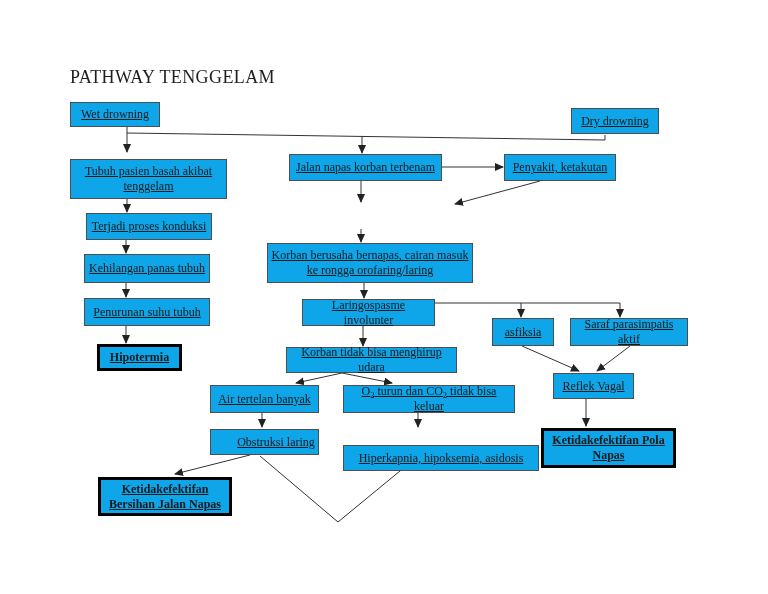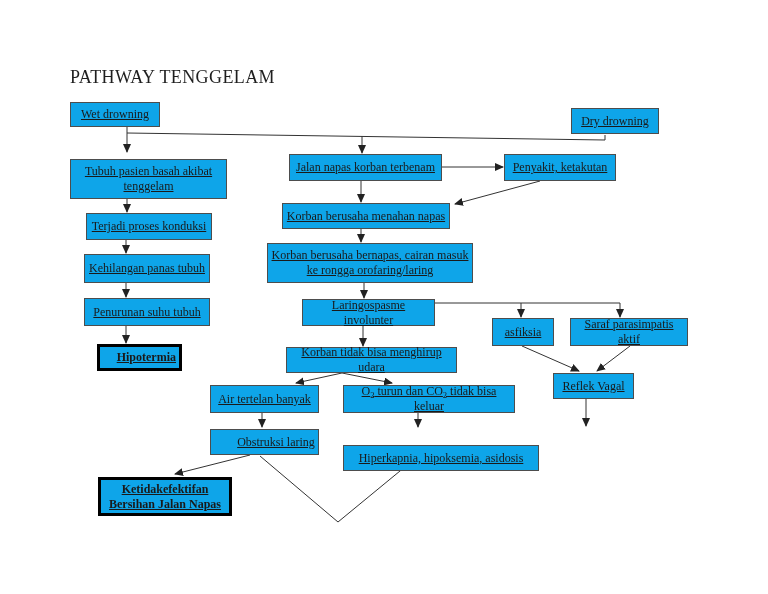--- a/index.html
+++ b/index.html
@@ -28,21 +28,21 @@
   .n-jalan      { left:289px; top:154px; width:153px; height:27px; }
   .n-penyakit   { left:504px; top:154px; width:112px; height:27px; }
   .n-menahan    { left:282px; top:203px; width:168px; height:26px; }
   .n-konduksi   { left:86px;  top:213px; width:126px; height:27px; }
   .n-bernapas   { left:267px; top:243px; width:206px; height:40px; }
   .n-kehilangan { left:84px;  top:254px; width:126px; height:29px; }
   .n-penurunan  { left:84px;  top:298px; width:126px; height:28px; }
   .n-laringo    { left:302px; top:299px; width:133px; height:27px; }
   .n-asfiksia   { left:492px; top:318px; width:62px;  height:28px; }
   .n-saraf      { left:570px; top:318px; width:118px; height:28px; }
-  .n-hipotermia { left:97px;  top:344px; width:85px;  height:27px;justify-content:flex-end; }
+  .n-hipotermia { left:97px;  top:344px; width:85px;  height:27px; }
   .n-tidak      { left:286px; top:347px; width:171px; height:26px; }
   .n-reflek     { left:553px; top:373px; width:81px;  height:26px; }
   .n-air        { left:210px; top:385px; width:109px; height:28px; }
   .n-o2         { left:343px; top:385px; width:172px; height:28px; }
   .n-obstruksi  { left:210px; top:429px; width:109px; height:26px;padding-left:26px; }
   .n-hiperkapnia{ left:343px; top:429px; width:196px; height:26px;margin-top:16px; }
   .n-pola       { left:541px; top:428px; width:135px; height:40px; }
   .n-bersihan   { left:98px;  top:477px; width:134px; height:39px; }
 </style>
 </head>
@@ -94,23 +94,20 @@
   </div>
   <div class="node n-tubuh">
     <span>Tubuh pasien basah akibat tenggelam</span>
   </div>
   <div class="node n-jalan">
     <span>Jalan napas korban terbenam</span>
   </div>
   <div class="node n-penyakit">
     <span>Penyakit, ketakutan</span>
   </div>
-  <div class="node n-menahan">
-    <span>Korban berusaha menahan napas</span>
-  </div>
   <div class="node n-konduksi">
     <span>Terjadi proses konduksi</span>
   </div>
   <div class="node n-bernapas">
     <span>Korban berusaha bernapas, cairan masuk ke rongga orofaring/laring</span>
   </div>
   <div class="node n-kehilangan">
     <span>Kehilangan panas tubuh</span>
   </div>
   <div class="node n-penurunan">
@@ -139,17 +136,20 @@
   </div>
   <div class="node n-o2">
     <span><span>O</span><sub>2</sub><span> turun dan CO</span><sub>2</sub><span> tidak bisa keluar</span></span>
   </div>
   <div class="node n-obstruksi">
     <span>Obstruksi laring</span>
   </div>
   <div class="node n-hiperkapnia">
     <span>Hiperkapnia, hipoksemia, asidosis</span>
   </div>
+  <div class="node bold n-pola">
+    <span>Ketidakefektifan Pola Napas</span>
+  </div>
   <div class="node bold n-bersihan">
     <span>Ketidakefektifan Bersihan Jalan Napas</span>
   </div>
 
 </div>
 
 </body></html>

